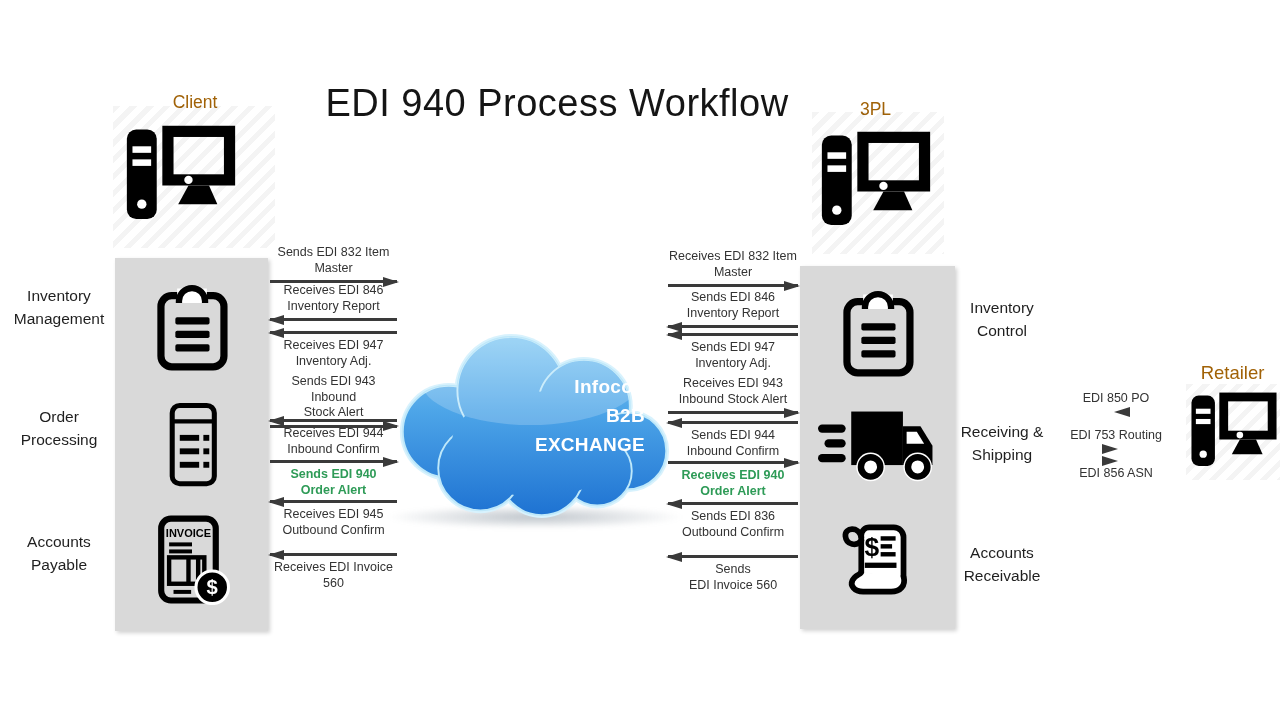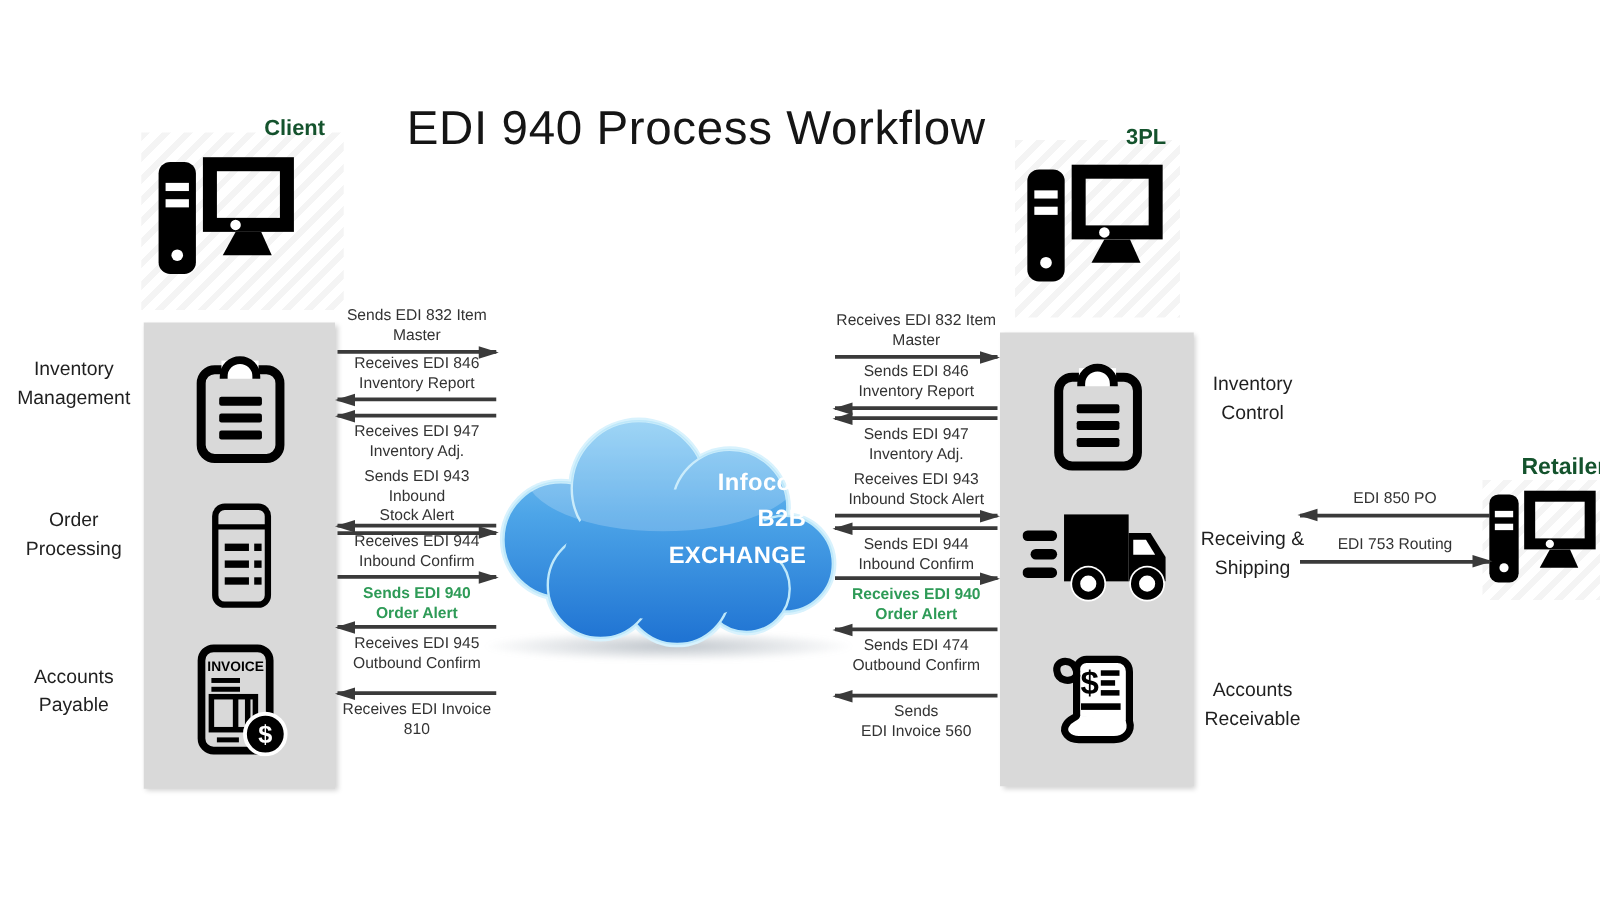--- a/index.html
+++ b/index.html
@@ -1,27 +1,27 @@
 <!DOCTYPE html>
 <html><head>
 <meta charset="utf-8">
 <style>
   html,body{margin:0;padding:0;background:#fff;}
   .stage{position:relative;width:1280px;height:720px;background:#ffffff;overflow:hidden;
          font-family:"Liberation Sans",sans-serif;}
-  .heading{position:absolute;font-weight:700;font-size:17.5px;color:#14532d;text-align:right;}
+  .heading{position:absolute;font-weight:400;font-size:17.5px;color:#a16207;text-align:center;}
   .title{position:absolute;left:292px;top:82px;width:530px;text-align:center;
          font-size:38px;font-weight:400;color:#151515;letter-spacing:.5px;}
   .hatch{position:absolute;background-image:repeating-linear-gradient(135deg,
          rgba(0,0,0,.045) 0 5px, transparent 5px 12px);}
   .panel{position:absolute;background:#d9d9d9;box-shadow:2px 2px 4px rgba(0,0,0,.18);
          display:flex;flex-direction:column;align-items:center;justify-content:space-evenly;margin-top:13px;}
   .sideLabel{position:absolute;text-align:center;font-size:15.5px;line-height:23px;color:#1f1f1f;}
   .flow{position:absolute;width:127px;display:flex;flex-direction:column;z-index:5;}
-  .flow.wide{width:152px;}
+  .flow.wide{width:152px;align-items:center;}
   .flow .txt{font-size:12.5px;line-height:15.5px;text-align:center;color:#333;}
   .flow.hl .txt{color:#2e9b57;font-weight:700;}
   .arrow{position:relative;height:3px;background:#3a3a3a;margin:4px 0;}
   .arrow.right::after{content:"";position:absolute;right:-2px;top:50%;transform:translateY(-50%);
          border-left:16px solid #3a3a3a;border-top:5.5px solid transparent;border-bottom:5.5px solid transparent;}
   .arrow.left::before{content:"";position:absolute;left:-2px;top:50%;transform:translateY(-50%);
          border-right:16px solid #3a3a3a;border-top:5.5px solid transparent;border-bottom:5.5px solid transparent;}
   .cloud{position:absolute;left:393px;top:312px;width:284px;height:206px;z-index:2;}
   .cloudText{position:absolute;left:425px;top:372px;width:220px;text-align:right;color:#fff;
          font-size:19px;line-height:29px;z-index:3;letter-spacing:.3px;font-weight:bold;}
@@ -259,21 +259,21 @@
     <div class="arrow left"></div>
     <div class="txt">
         <div>Receives EDI 945</div>
         <div>Outbound Confirm</div>
       </div>
   </div>
   <div class="flow" style="left:270px;top:549px">
     <div class="arrow left"></div>
     <div class="txt">
         <div>Receives EDI Invoice</div>
-        <div>810</div>
+        <div>560</div>
       </div>
   </div>
 
   <div class="flow" style="left:668px;top:249px;width:130px">
     <div class="txt">
         <div>Receives EDI 832 Item</div>
         <div>Master</div>
       </div>
     <div class="arrow right"></div>
   </div>
@@ -308,21 +308,21 @@
   <div class="flow hl" style="left:668px;top:457px;width:130px">
     <div class="arrow right"></div>
     <div class="txt">
         <div>Receives EDI 940</div>
         <div>Order Alert</div>
       </div>
   </div>
   <div class="flow" style="left:668px;top:498px;width:130px">
     <div class="arrow left"></div>
     <div class="txt">
-        <div>Sends EDI 474</div>
+        <div>Sends EDI 836</div>
         <div>Outbound Confirm</div>
       </div>
   </div>
   <div class="flow" style="left:668px;top:551px;width:130px">
     <div class="arrow left"></div>
     <div class="txt">
         <div>Sends</div>
         <div>EDI Invoice 560</div>
       </div>
   </div>
@@ -332,14 +332,20 @@
         <div>EDI 850 PO</div>
       </div>
     <div class="arrow left"></div>
   </div>
   <div class="flow wide" style="left:1040px;top:428px">
     <div class="txt">
         <div>EDI 753 Routing</div>
       </div>
     <div class="arrow right"></div>
   </div>
+  <div class="flow wide" style="left:1040px;top:455px">
+    <div class="arrow right"></div>
+    <div class="txt">
+        <div>EDI 856 ASN</div>
+      </div>
+  </div>
 
 </div>
 
 </body></html>

